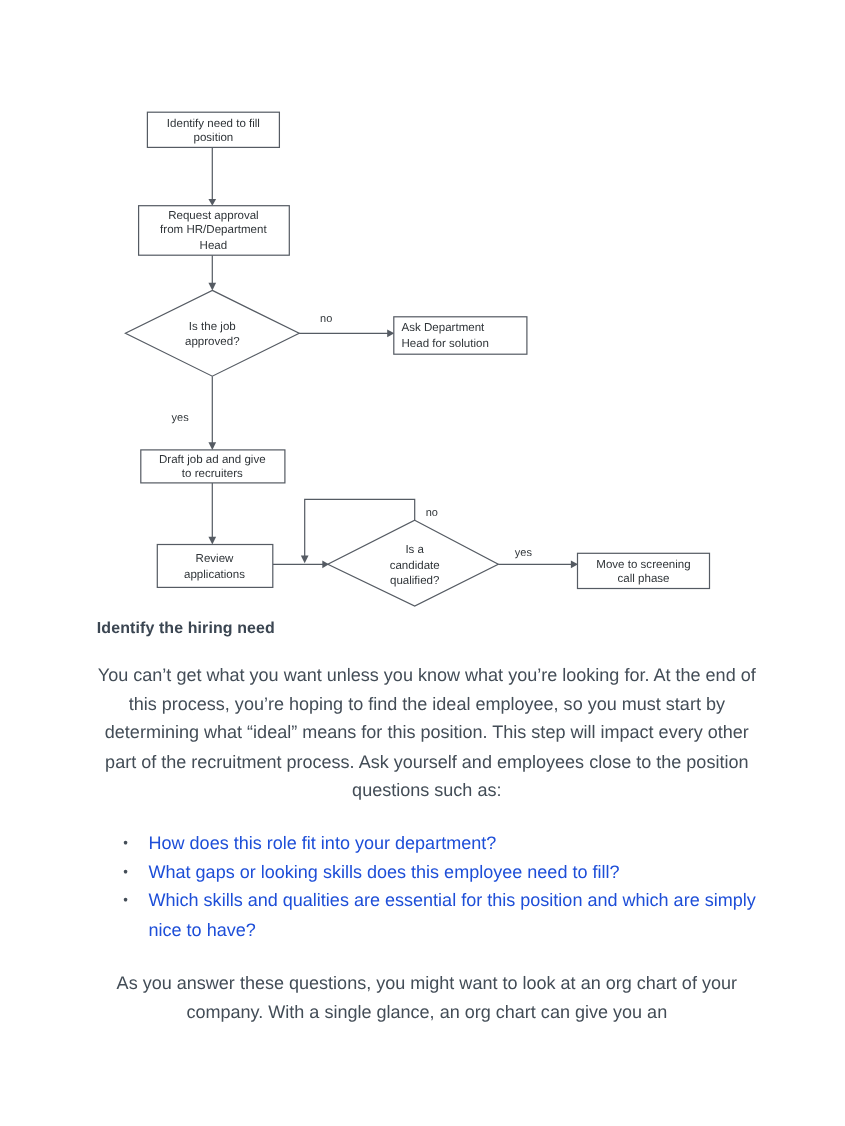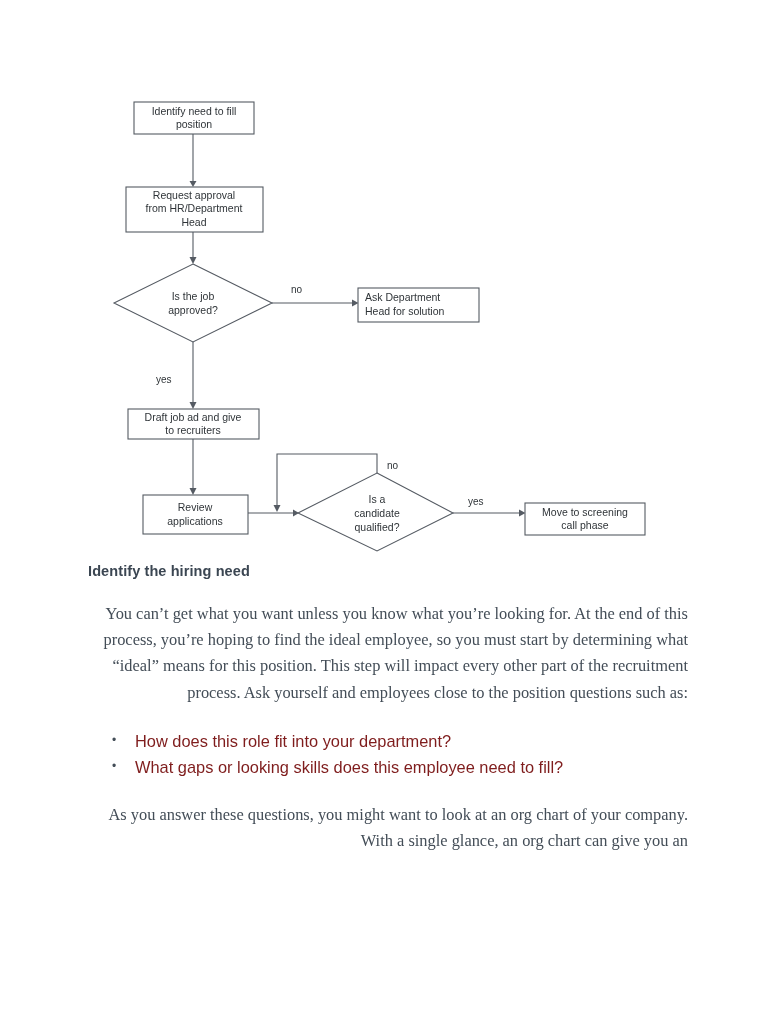--- a/index.html
+++ b/index.html
@@ -68,40 +68,40 @@
   }
   .doc-heading {
     font-family: Liberation Sans, sans-serif;
     font-size: 14.5px;
     font-weight: bold;
     color: #3b4652;
     letter-spacing: 0.1px;
     margin: 0 0 22px 0;
   }
   .doc-para {
-    font-family: Liberation Serif, serif;
+    font-family: Liberation Sans, sans-serif;
     font-size: 16.4px;
     line-height: 26.2px;
     color: #434d57;
     margin: 0 0 22px 0;
-    text-align: right;
+    text-align: center;
     white-space: normal;
   }
   #bullet-list {
     list-style: none;
     margin: 0 0 22px 0;
     padding: 0;
   }
   #bullet-list li {
     position: relative;
     padding-left: 47px;
     font-family: "Liberation Sans", sans-serif;
     font-size: 16.4px;
     line-height: 26.2px;
-    color: #7f1d1d;
+    color: #1d4ed8;
     margin-bottom: 0px;
   }
   #bullet-list li::before {
     content: "\2022";
     position: absolute;
     left: 24px;
     top: -1px;
     font-size: 12px;
     color: #434d57;
   }
@@ -203,16 +203,17 @@
 </div>
 
 <div id="prose">
   <h2 class="doc-heading">Identify the hiring need</h2>
 
   <p class="doc-para">You can’t get what you want unless you know what you’re looking for. At the end of this process, you’re hoping to find the ideal employee, so you must start by determining what “ideal” means for this position. This step will impact every other part of the recruitment process. Ask yourself and employees close to the position questions such as:</p>
 
   <ul id="bullet-list">
     <li>How does this role fit into your department?</li>
     <li>What gaps or looking skills does this employee need to fill?</li>
+    <li>Which skills and qualities are essential for this position and which are simply nice to have?</li>
   </ul>
 
   <p class="doc-para para-last">As you answer these questions, you might want to look at an org chart of your company. With a single glance, an org chart can give you an</p>
 </div>
 
 </body></html>

